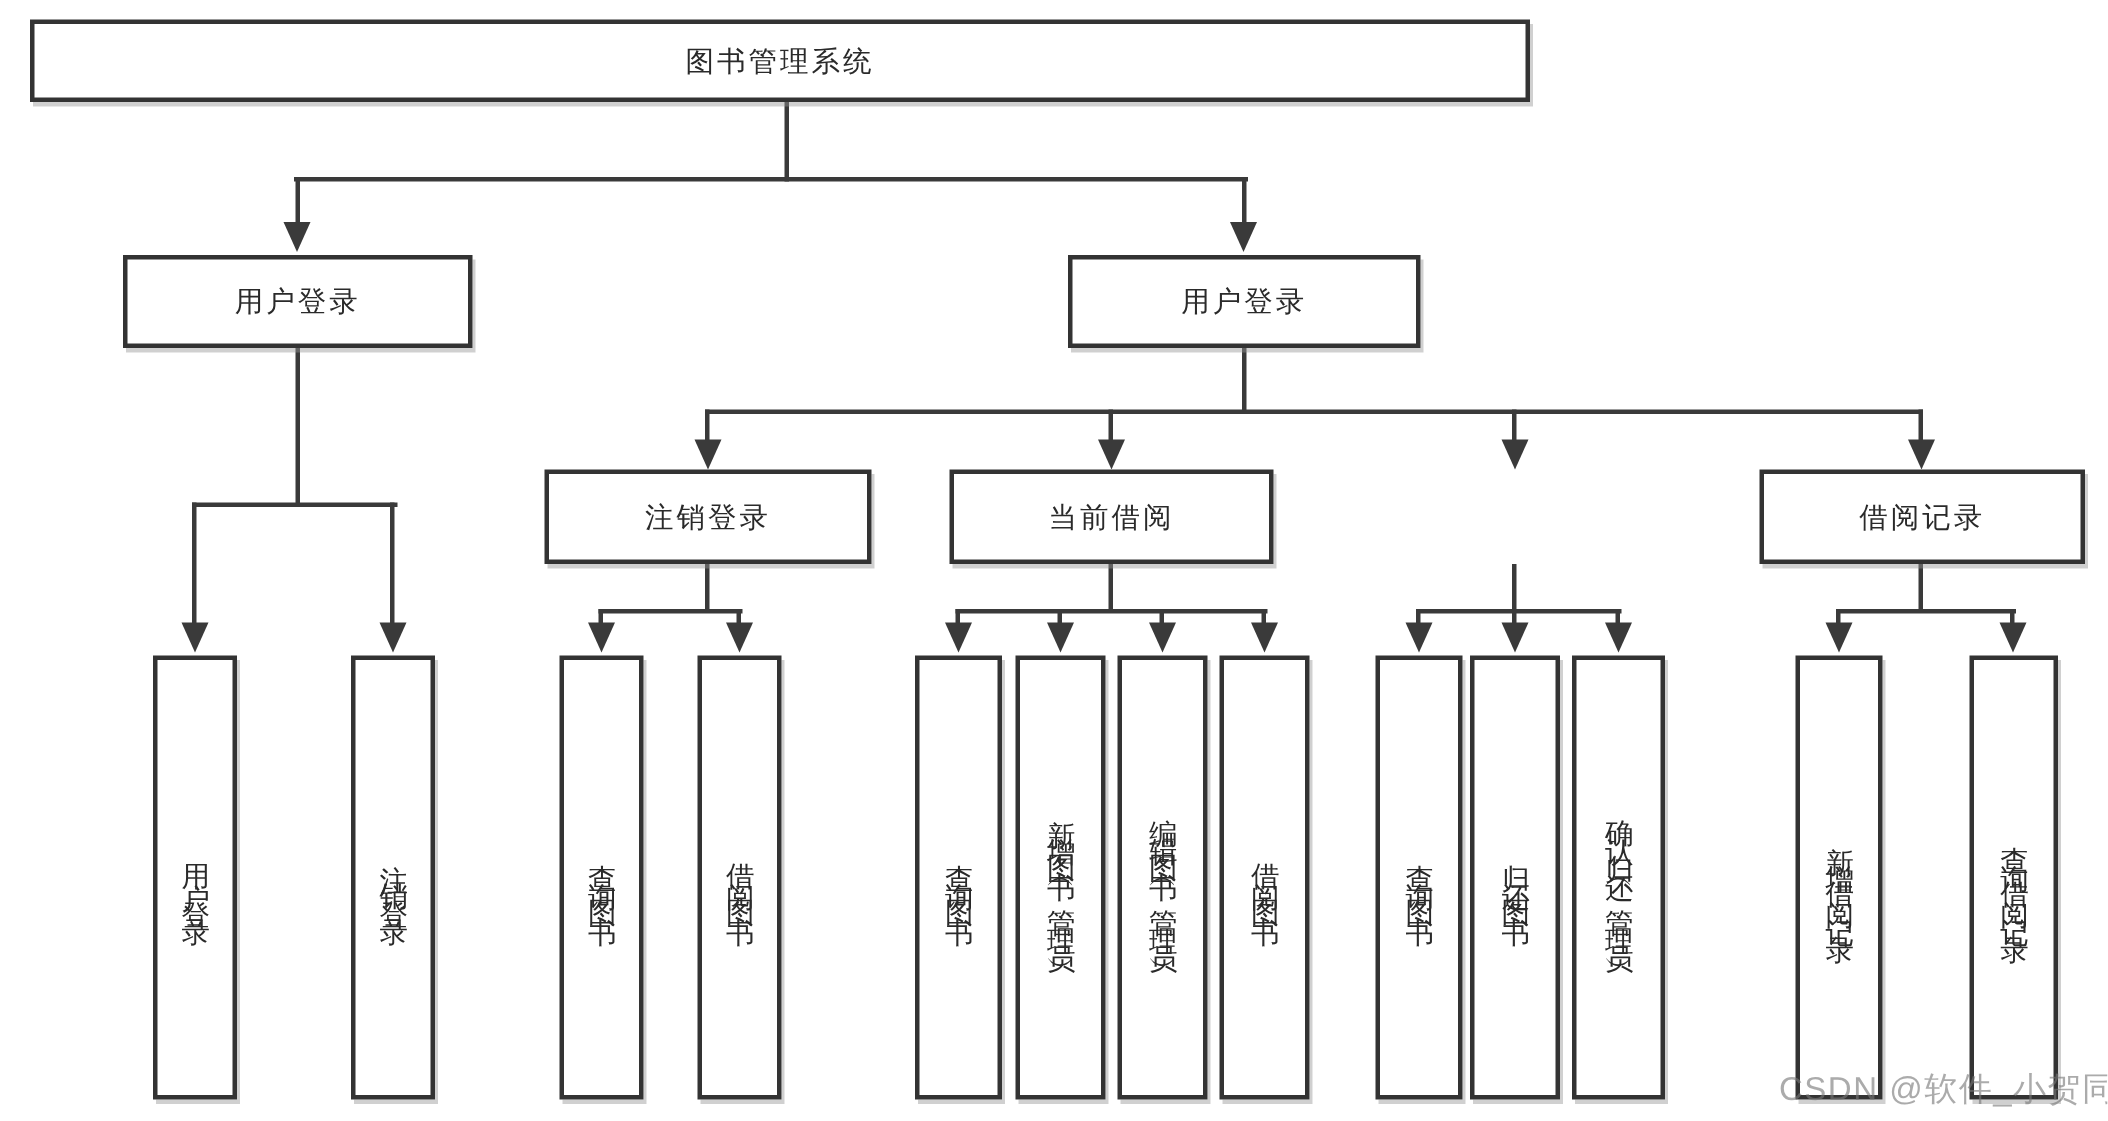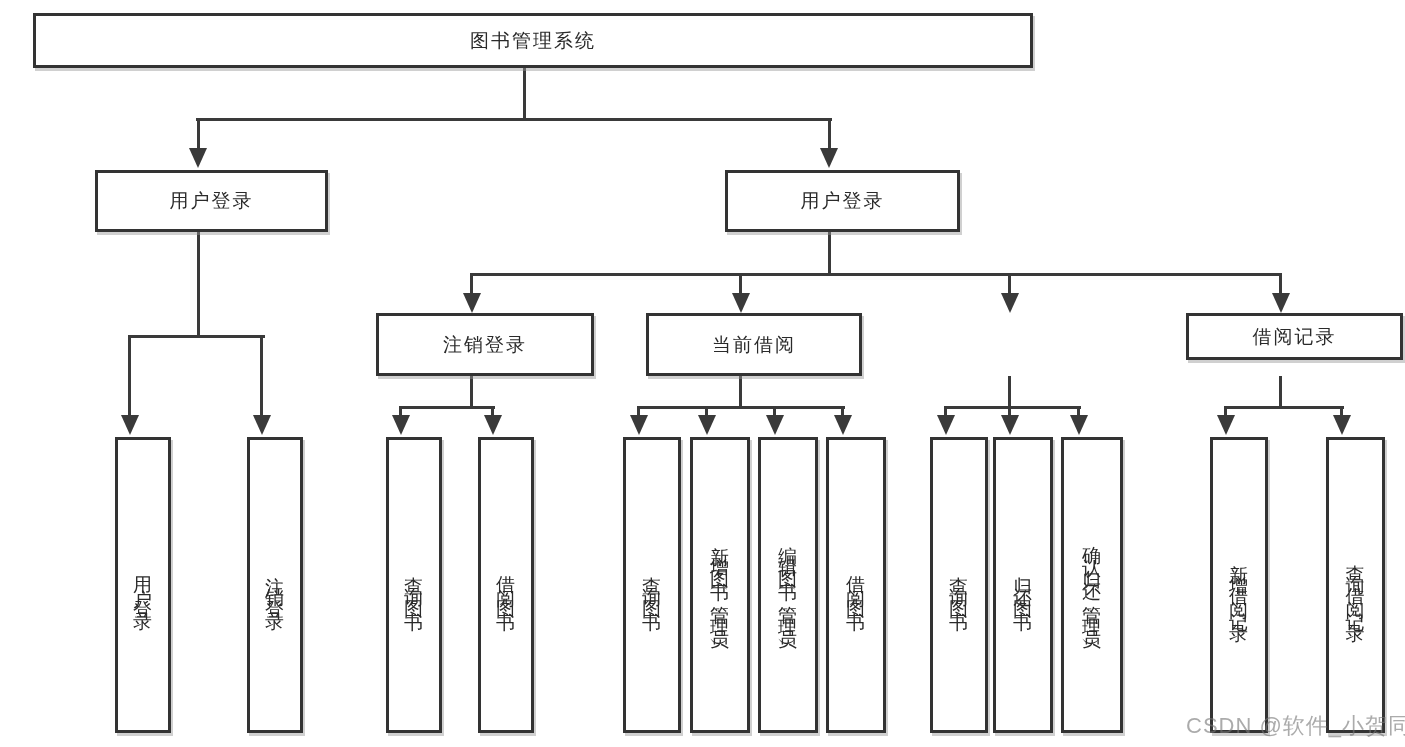--- a/index.html
+++ b/index.html
@@ -33,21 +33,20 @@
   .node{
     position:absolute;
     background:#fff;
     border:3px solid var(--border);
     box-shadow:2px 3px 0 rgba(150,150,150,0.45);
     display:flex;
     align-items:center;
     justify-content:center;
     color:var(--text);
     font-size:19px;
-    margin-left:13px;
   }
   .node.h span{letter-spacing:2px;white-space:nowrap;}
   .node.v span{
     writing-mode:vertical-rl;
     text-orientation:mixed;
     letter-spacing:12px;
     line-height:1;
   }
   .watermark{
     position:absolute;
@@ -134,21 +133,21 @@
   <div class="node h" style="left:712px;top:170px;width:235px;height:62px;">
     <span>用户登录</span>
   </div>
 
   <div class="node h" style="left:363px;top:313px;width:218px;height:63px;">
     <span>注销登录</span>
   </div>
   <div class="node h" style="left:633px;top:313px;width:216px;height:63px;">
     <span>当前借阅</span>
   </div>
-  <div class="node h" style="left:1173px;top:313px;width:217px;height:47px;">
+  <div class="node h" style="left:1173px;top:313px;width:217px;height:63px;">
     <span>借阅记录</span>
   </div>
 
   <div class="node v" style="left:102px;top:437px;width:56px;height:296px;">
     <span>用户登录</span>
   </div>
   <div class="node v" style="left:234px;top:437px;width:56px;height:296px;">
     <span>注销登录</span>
   </div>
 

